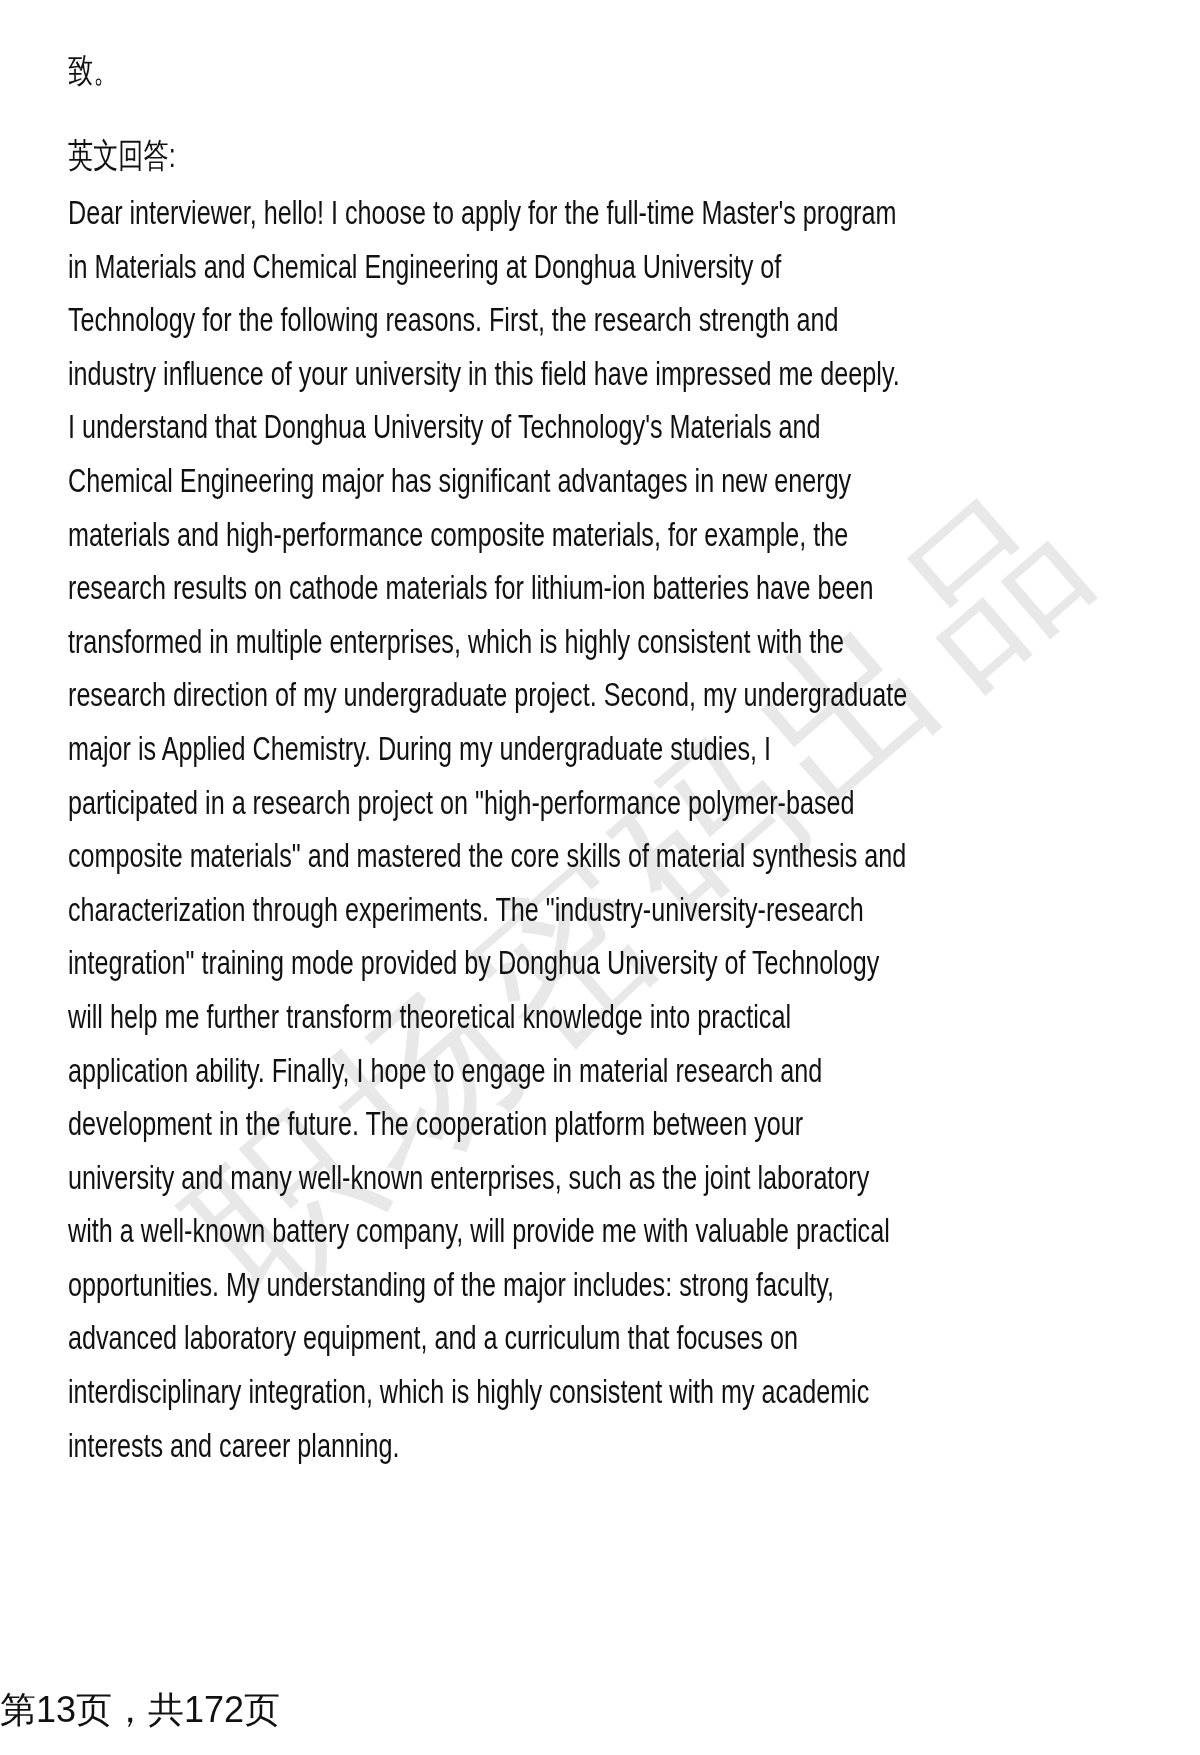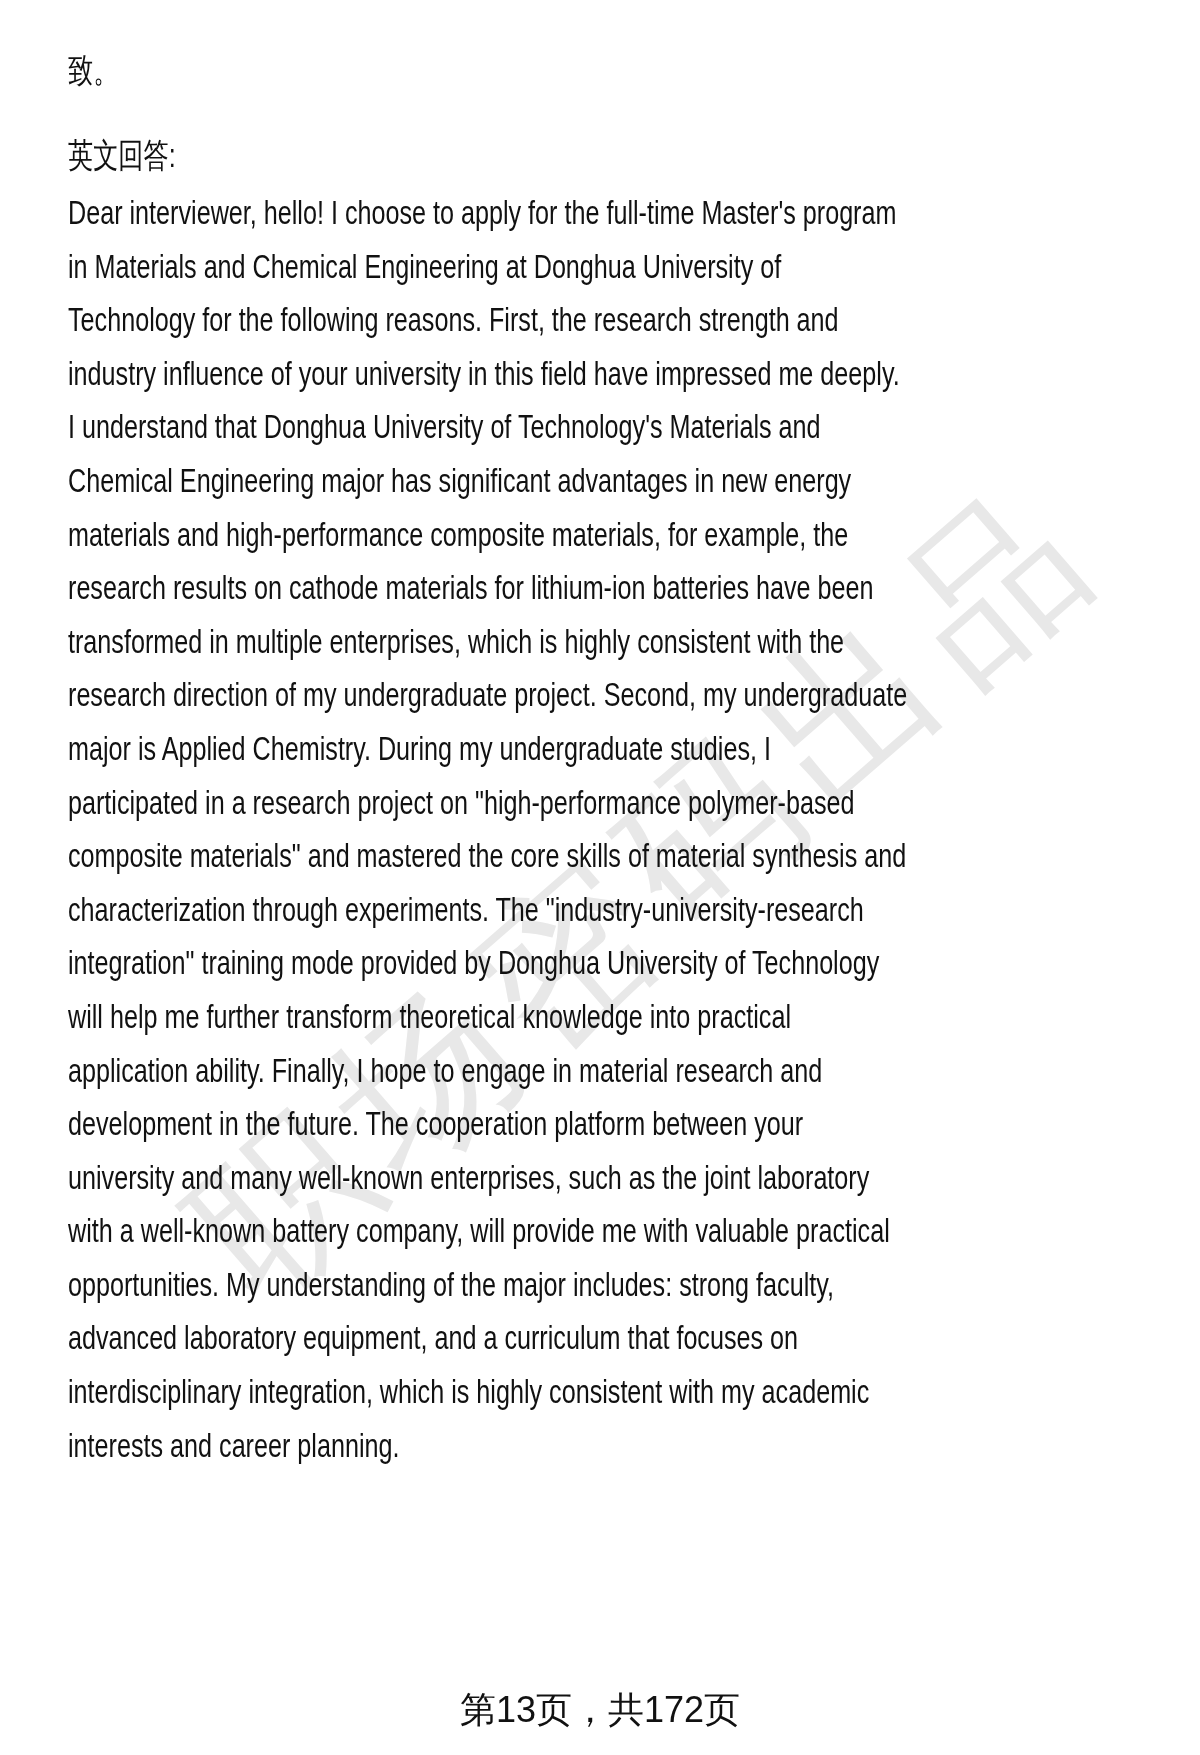--- a/index.html
+++ b/index.html
@@ -57,21 +57,20 @@
   .body-lines .line {
     font-size: 34px;
     line-height: 53.6px;
     white-space: nowrap;
   }
   .footer {
     position: absolute;
     left: 0;
     top: 1688px;
     width: 1200px;
-    text-align: center;
     font-size: 36px;
     line-height: 44px;
     color: #111111;
     z-index: 1;
   }
 </style>
 </head>
 <body>
 
 <div class="page">

